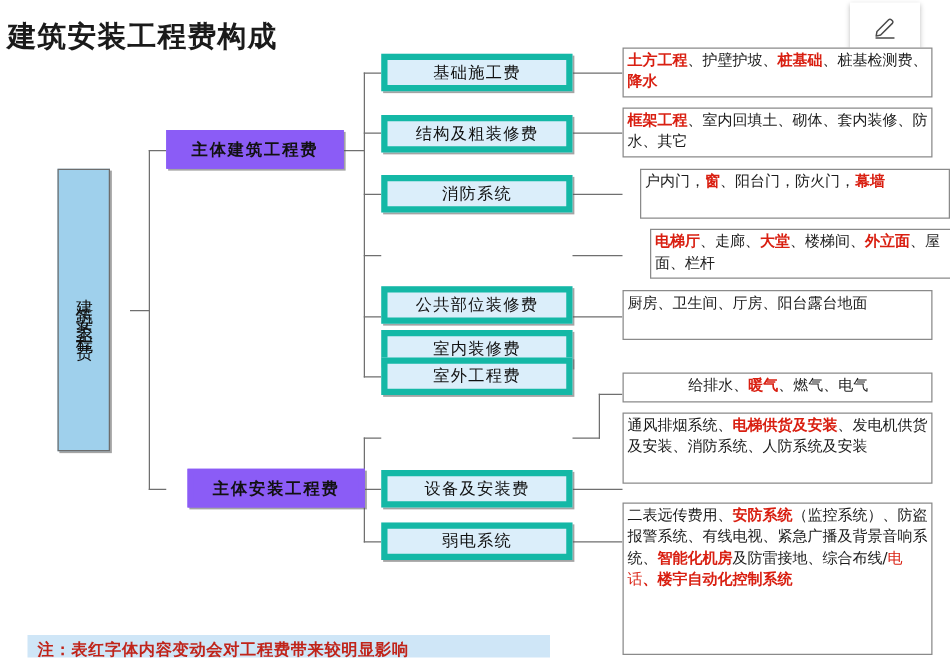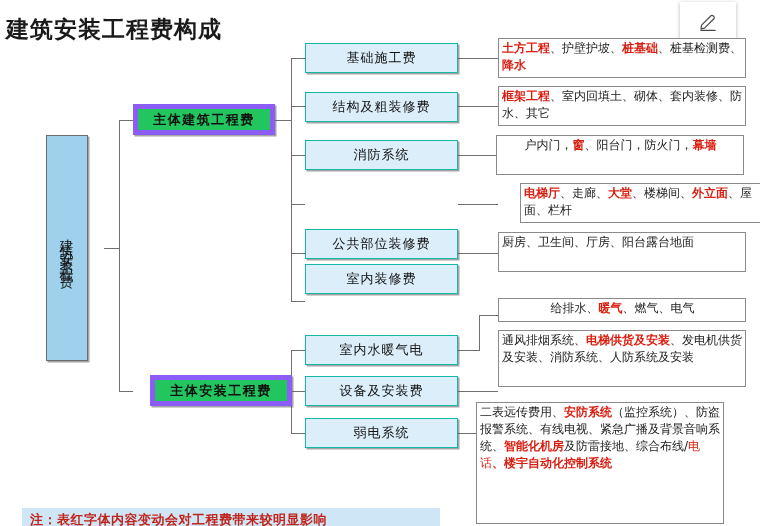--- a/index.html
+++ b/index.html
@@ -39,36 +39,36 @@
     border:1px solid #6d6d6d;
     box-shadow:1.5px 1.5px 0 rgba(90,90,90,.55);
     display:flex;align-items:center;justify-content:center;
     color:#111;
     font-size:13px;
     font-family:"DejaVu Sans","Liberation Sans",sans-serif;
     letter-spacing:1px;
     text-align:center;
   }
   .nbox.lvl2{
-    background:#22c55e;
+    background:#8b5cf6;
     font-weight:bold;
     border:5px solid #8b5cf6;
     letter-spacing:1.5px;
   }
   .nbox.root{
     background:#9fd0ec;
     writing-mode:vertical-rl;
     text-orientation:upright;
     letter-spacing:6px;
     font-size:14px;
     padding-top:2px;
   }
   .nbox.mid{
     background:#dbeefa;
-    border:1px solid #14b8a6;
+    border:5px solid #14b8a6;
   }
 
   
   .dbox{
     position:absolute;
     box-sizing:border-box;
     background:#ffffff;
     border:1px solid #8a8a8a;
     font-size:12px;
     line-height:17px;
@@ -169,41 +169,41 @@
   </div>
   <div class="nbox mid" style="left:305px;top:140px;width:153px;height:30px;">
     <span>消防系统</span>
   </div>
   <div class="nbox mid" style="left:305px;top:189px;width:153px;height:30px;margin-top:40px;">
     <span>公共部位装修费</span>
   </div>
   <div class="nbox mid" style="left:305px;top:238px;width:153px;height:30px;margin-top:26px;">
     <span>室内装修费</span>
   </div>
-  <div class="nbox mid" style="left:305px;top:335px;width:153px;height:30px;">
-    <span>室内水暖气电</span>
+  <div class="nbox mid" style="left:305px;top:286px;width:153px;height:30px;">
+    <span>室外工程费</span>
   </div>
   <div class="nbox mid" style="left:305px;top:376px;width:153px;height:30px;">
     <span>设备及安装费</span>
   </div>
   <div class="nbox mid" style="left:305px;top:418px;width:153px;height:30px;">
     <span>弱电系统</span>
   </div>
 
   <div class="dbox" style="left:498px;top:38px;width:248px;height:40px;"><span class="r">土方工程</span><span>、护壁护坡、</span><span class="r">桩基础</span><span>、桩基检测费、</span><span class="r">降水</span></div>
 
   <div class="dbox" style="left:498px;top:86px;width:248px;height:40px;"><span class="r">框架工程</span><span>、室内回填土、砌体、套内装修、防水、其它</span></div>
 
-  <div class="dbox" style="left:496px;top:135px;width:248px;height:40px;text-align:center;"><span>户内门，</span><span class="r">窗</span><span>、阳台门，防火门，</span><span class="r">幕墙</span></div>
+  <div class="dbox" style="left:512px;top:135px;width:248px;height:40px;"><span>户内门，</span><span class="r">窗</span><span>、阳台门，防火门，</span><span class="r">幕墙</span></div>
 
   <div class="dbox" style="left:520px;top:183px;width:248px;height:40px;"><span class="r">电梯厅</span><span>、走廊、</span><span class="r">大堂</span><span>、楼梯间、</span><span class="r">外立面</span><span>、屋面、栏杆</span></div>
 
   <div class="dbox" style="left:498px;top:232px;width:248px;height:40px;"><span>厨房、卫生间、厅房、阳台露台地面</span></div>
 
   <div class="dbox" style="left:498px;top:298px;width:248px;height:24px;text-align:center;"><span>给排水、</span><span class="r">暖气</span><span>、燃气、电气</span></div>
 
   <div class="dbox" style="left:498px;top:330px;width:248px;height:57px;"><span>通风排烟系统、</span><span class="r">电梯供货及安装</span><span>、发电机供货及安装、消防系统、人防系统及安装</span></div>
 
-  <div class="dbox" style="left:476px;top:402px;width:248px;height:122px;"><span>二表远传费用、</span><span class="r">安防系统</span><span>（监控系统）、防盗报警系统、有线电视、紧急广播及背景音响系统、</span><span class="r">智能化机房</span><span>及防雷接地、综合布线/</span><span class="rn">电话</span><span class="r">、楼宇自动化控制系统</span></div>
+  <div class="dbox" style="left:498px;top:402px;width:248px;height:122px;"><span>二表远传费用、</span><span class="r">安防系统</span><span>（监控系统）、防盗报警系统、有线电视、紧急广播及背景音响系统、</span><span class="r">智能化机房</span><span>及防雷接地、综合布线/</span><span class="rn">电话</span><span class="r">、楼宇自动化控制系统</span></div>
 
   <div class="note">注：表红字体内容变动会对工程费带来较明显影响</div>
 
 </div>
 
 </body></html>

